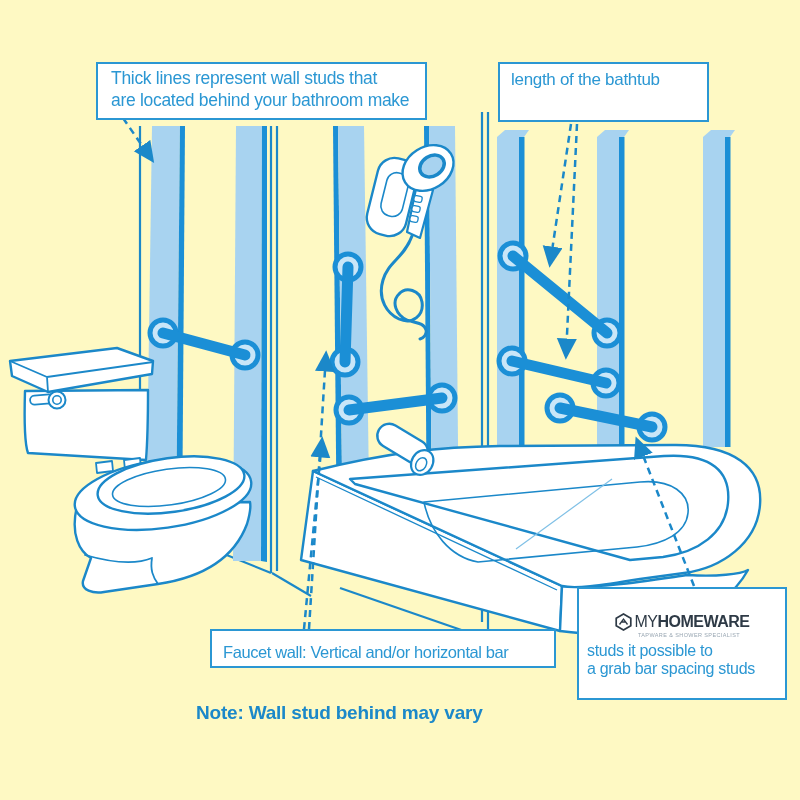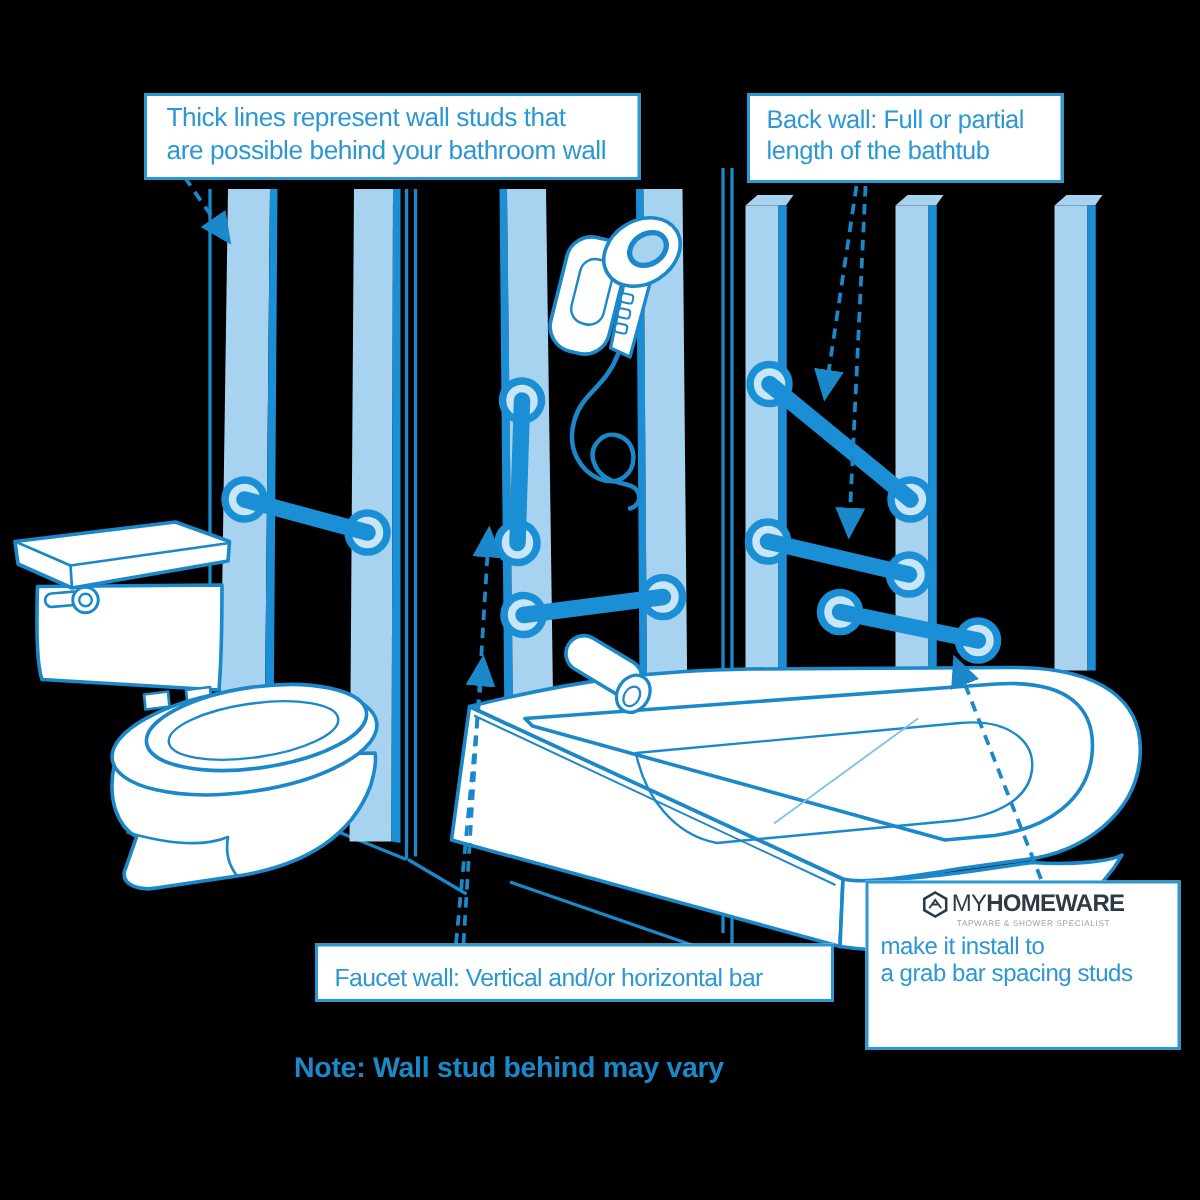--- a/index.html
+++ b/index.html
@@ -1,31 +1,31 @@
 <!DOCTYPE html>
 <html><head>
 <meta charset="utf-8">
 <style>
   html,body{margin:0;padding:0;background:#ffffff;}
   #stage{
-    position:relative;width:800px;height:800px;background:#000000;overflow:hidden;
+    position:relative;width:800px;height:800px;background:#fef9c3;overflow:hidden;
     font-family:"Liberation Sans", sans-serif;
     text-decoration:underline;
   }
   #art{position:absolute;left:0;top:0;}
   .callout{
     position:absolute;box-sizing:border-box;border:2px solid #2b97d3;background:#ffffff;
     color:#2b97d3;font-size:17px;line-height:1.24;letter-spacing:-0.3px;
   }
   .callout .ln{white-space:nowrap;}
   #box-studs{left:96px;top:62px;width:331px;height:58px;padding:4px 0 0 13px;font-size:17.5px;}
   #box-backwall{left:498px;top:62px;width:211px;height:60px;padding:5px 0 0 11px;}
   #box-faucet{left:210px;top:629px;width:346px;height:39px;padding:11px 0 0 11px;font-size:16.5px;letter-spacing:-0.4px;}
   #box-brand{left:577px;top:587px;width:210px;height:113px;font-size:16px;}
-  .brand-row{display:flex;justify-content:center;align-items:center;gap:3px;margin-top:4px;}
+  .brand-row{display:flex;justify-content:center;align-items:center;gap:3px;margin-top:23px;}
   .brand-name{color:#2e3a46;font-size:16px;letter-spacing:-0.5px;white-space:nowrap;}
   .brand-name .pfx{font-weight:400;}
   .brand-name .rst{font-weight:700;}
   .brand-tagline{color:#97a5b1;font-size:5.5px;letter-spacing:0.4px;text-align:center;margin:0 0 2px 14px;white-space:nowrap;}
   .brand-lines{padding:1px 0 0 8px;color:#2b97d3;line-height:1.17;letter-spacing:-0.3px;}
   #note{
     position:absolute;left:196px;top:702px;color:#1b88c9;font-weight:700;
     font-size:19px;letter-spacing:-0.2px;white-space:nowrap;
   }
 </style>
@@ -159,42 +159,41 @@
       <line x1="571" y1="124" x2="550" y2="264" marker-end="url(#ah)"></line>
       <line x1="577" y1="124" x2="566" y2="356" marker-end="url(#ah)"></line>
       <line x1="309" y1="629" x2="326" y2="354" marker-end="url(#ah)"></line>
       <line x1="304" y1="629" x2="322" y2="440" marker-end="url(#ah)"></line>
       <line x1="694" y1="586" x2="637" y2="440" marker-end="url(#ah)"></line>
     </g>
   </svg>
 
   <div class="callout" id="box-studs">
     <div class="ln">Thick lines represent wall studs that</div>
-    <div class="ln">are possible behind your bathroom wall</div>
+    <div class="ln">are located behind your bathroom make</div>
   </div>
 
   <div class="callout" id="box-backwall">
-    <div class="ln">Back wall: Full or partial</div>
     <div class="ln">length of the bathtub</div>
   </div>
 
   <div class="callout" id="box-faucet">
     <div class="ln">Faucet wall: Vertical and/or horizontal bar</div>
   </div>
 
   <div class="callout" id="box-brand">
     <div class="brand-row">
       <svg width="17" height="18" viewBox="0 0 17 18">
         <polygon points="8.5,1 15.8,5.2 15.8,12.8 8.5,17 1.2,12.8 1.2,5.2" fill="none" stroke="#2e3a46" stroke-width="1.7"></polygon>
         <path d="M4.5,11.5 L8.5,6 L12.5,11.5 M6.3,9 L10.7,9" fill="none" stroke="#2e3a46" stroke-width="1.3"></path>
       </svg>
       <span class="brand-name"><span class="pfx">MY</span><span class="rst">HOMEWARE</span></span>
     </div>
     <div class="brand-tagline">TAPWARE &amp; SHOWER SPECIALIST</div>
     <div class="brand-lines">
-      <div class="ln">make it install to</div>
+      <div class="ln">studs it possible to</div>
       <div class="ln">a grab bar spacing studs</div>
     </div>
   </div>
 
   <div id="note">Note: Wall stud behind may vary</div>
 
 </div>
 
 </body></html>

